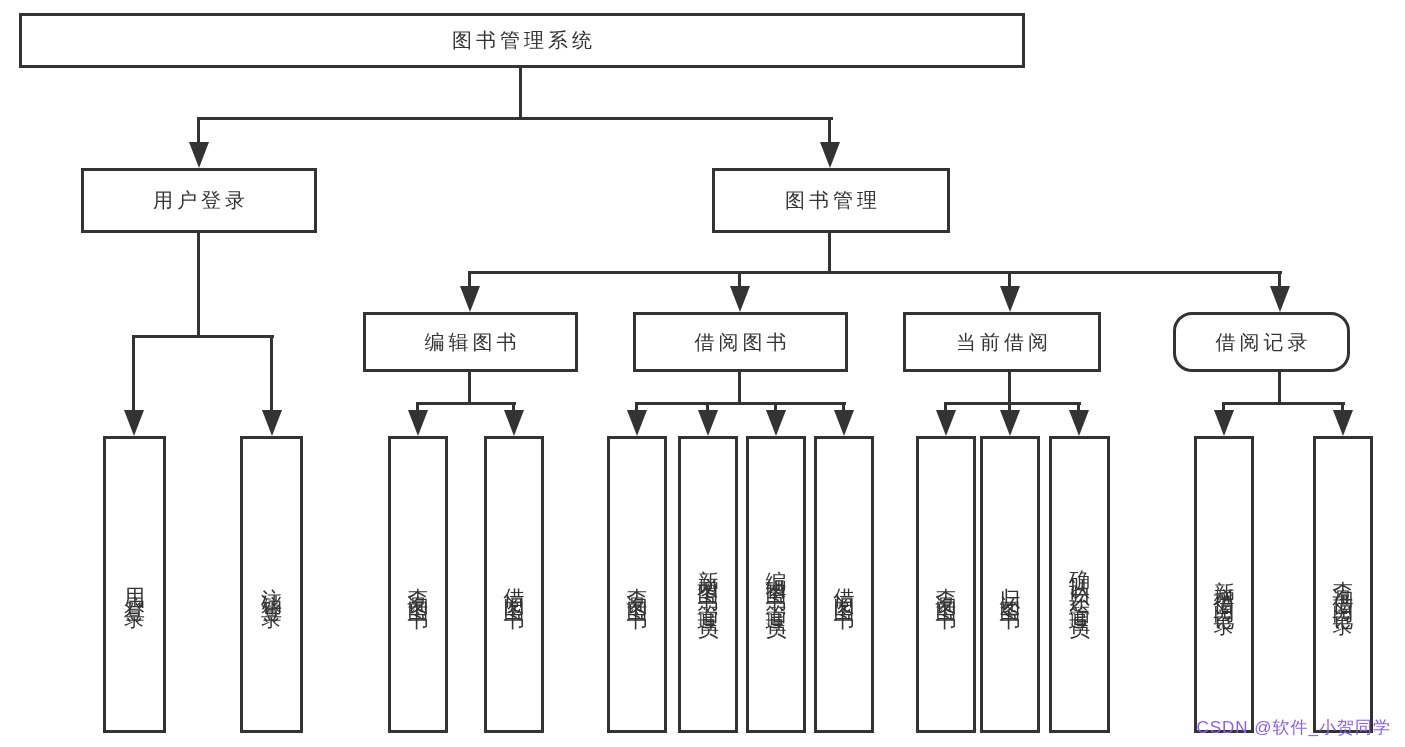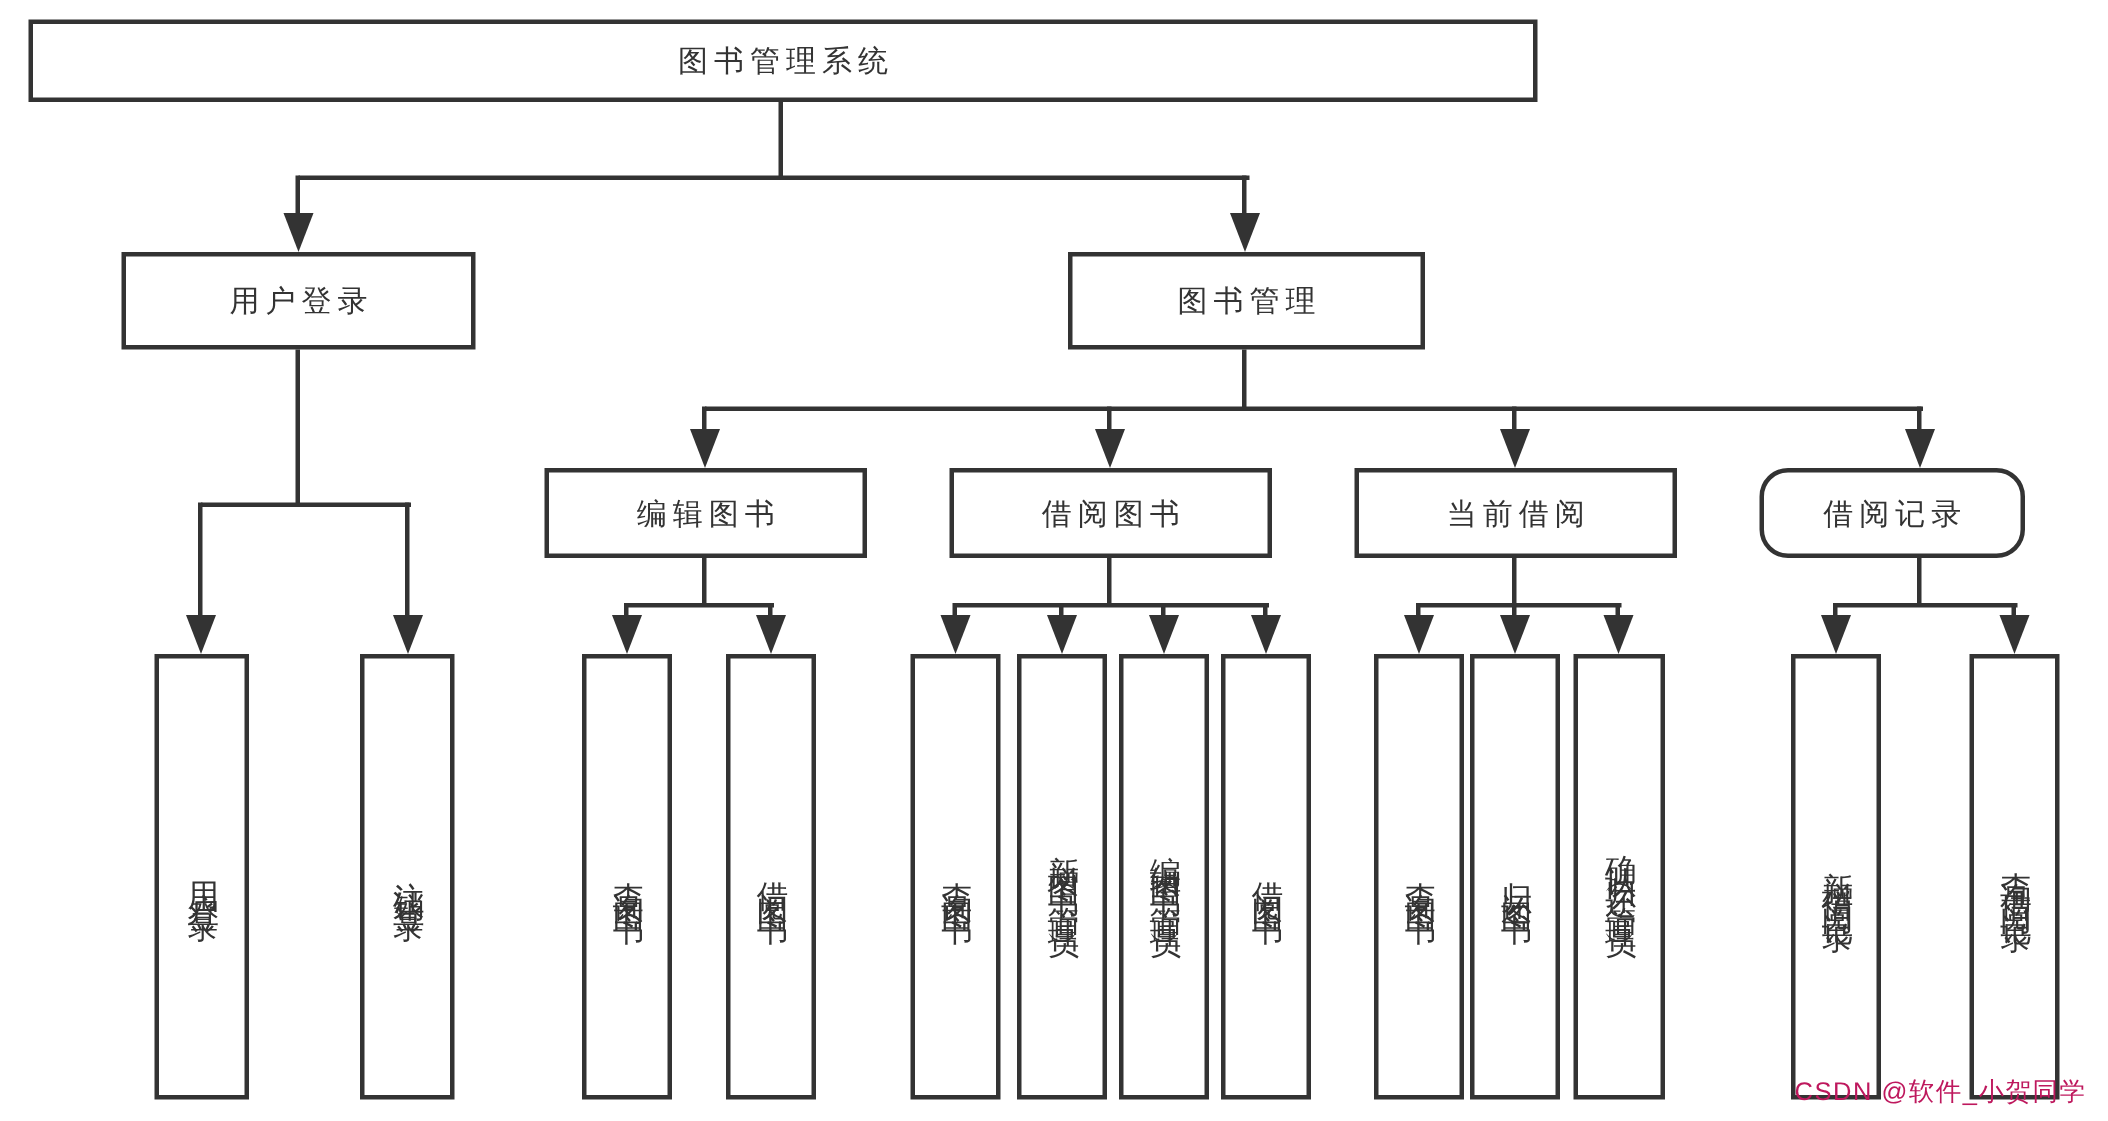--- a/index.html
+++ b/index.html
@@ -49,21 +49,21 @@
     border-left: 10px solid transparent;
     border-right: 10px solid transparent;
     border-top: 26px solid #333333;
   }
   .watermark {
     position: absolute;
     right: 14px;
     top: 716px;
     font-size: 17px;
     letter-spacing: 1px;
-    color: #be185d;
+    color: #8b5cf6;
     z-index: 5;
     white-space: nowrap;
   }
 </style>
 </head>
 <body>
 
 <div id="canvas">
 
   <div class="box hbox" style="left:19px; top:13px; width:1006px; height:55px;">
@@ -76,21 +76,21 @@
   <div class="box hbox" style="left:712px; top:168px; width:238px; height:65px;">
     <span class="lbl">图书管理</span>
   </div>
 
   <div class="box hbox" style="left:363px; top:312px; width:215px; height:60px;">
     <span class="lbl">编辑图书</span>
   </div>
   <div class="box hbox" style="left:633px; top:312px; width:215px; height:60px;">
     <span class="lbl">借阅图书</span>
   </div>
-  <div class="box hbox" style="left:903px; top:312px; width:215px; height:60px;">
+  <div class="box hbox" style="left:903px; top:312px; width:198px; height:60px;">
     <span class="lbl">当前借阅</span>
   </div>
   <div class="box hbox" style="left:1173px; top:312px; width:177px; height:60px;border-radius:19px;">
     <span class="lbl">借阅记录</span>
   </div>
 
   <div class="box leaf" style="left:103px; top:436px; width:63px; height:297px;">
     <span class="vlbl">用户登录</span>
   </div>
   <div class="box leaf" style="left:240px; top:436px; width:63px; height:297px;">

